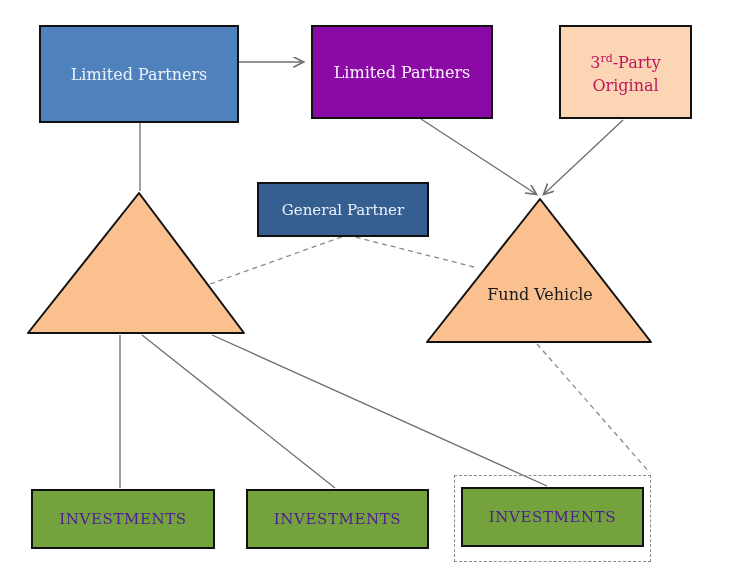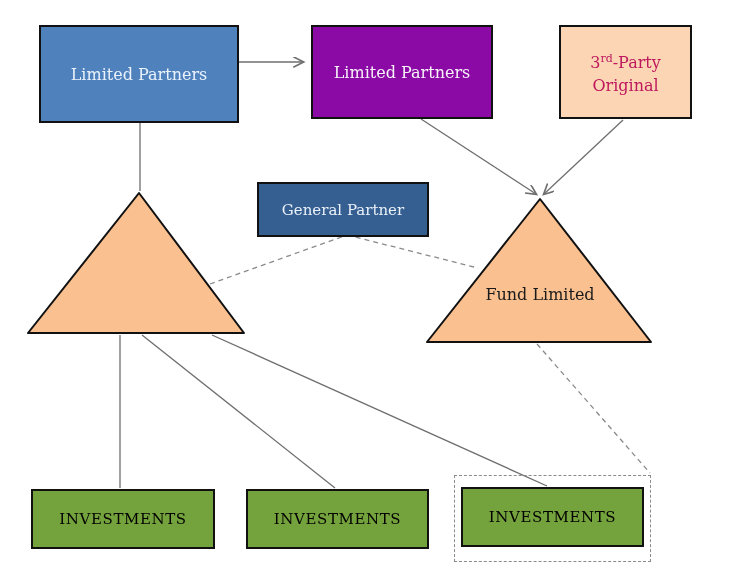--- a/index.html
+++ b/index.html
@@ -50,21 +50,21 @@
     color: #be185d; font-size: 16px; line-height: 23px;
   }
   .node-peach sup { font-size: 11px; }
   .node-gp {
     left: 257px; top: 182px; width: 172px; height: 55px;
     background: var(--dark-blue);
     color: #EAF1F9; font-size: 15px;
   }
   .node-green {
     background: var(--green);
-    color: #000000; font-size: 15px; letter-spacing: 0.6px;
+    color: #4c1d95; font-size: 15px; letter-spacing: 0.6px;
     height: 60px;
   }
   .inv1 { left: 31px;  top: 489px; width: 184px; }
   .inv2 { left: 246px; top: 489px; width: 183px; }
   .inv3 { left: 461px; top: 487px; width: 183px; }
 
   .tri-label {
     position: absolute;
     text-align: center;
     color: #1a1a1a;
@@ -126,21 +126,21 @@
   <div class="node node-peach">
     <div><span>3</span><sup>rd</sup><span>-Party</span></div>
     <div>Original</div>
   </div>
 
   <div class="node node-gp">
     <span>General Partner</span>
   </div>
 
   <div class="tri-label tri-label-cont">
-    <div>Fund Limited</div>
+    <div>Fund Vehicle</div>
   </div>
 
   <div class="node node-green inv1">
     <span>INVESTMENTS</span>
   </div>
   <div class="node node-green inv2">
     <span>INVESTMENTS</span>
   </div>
   <div class="node node-green inv3">
     <span>INVESTMENTS</span>

